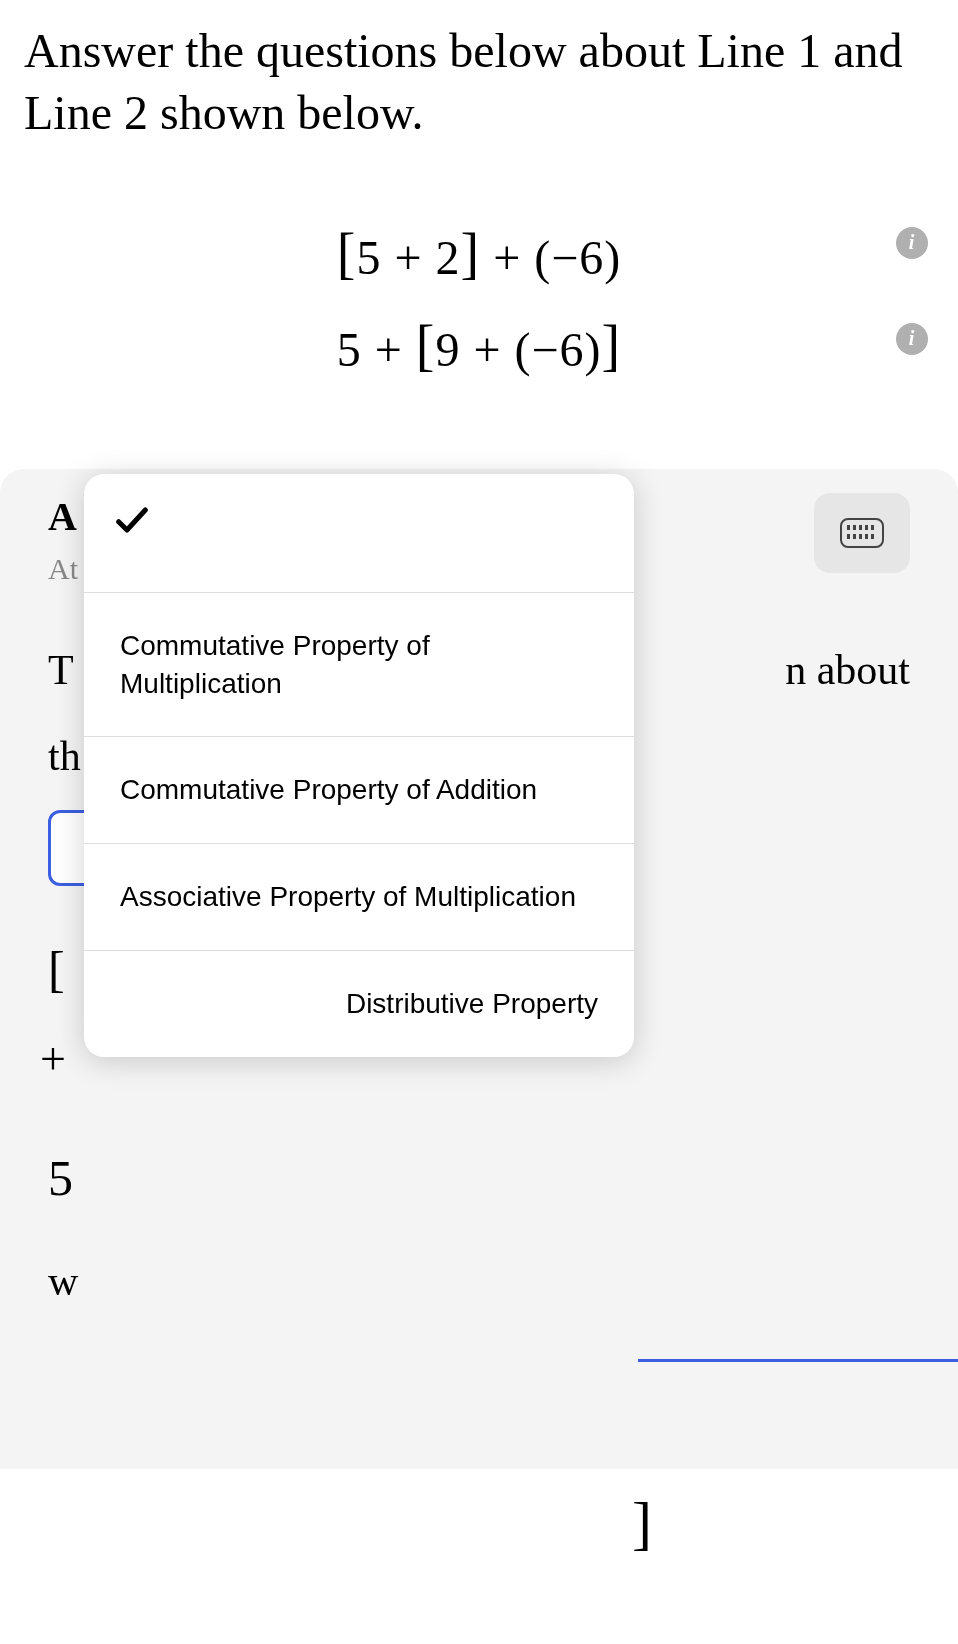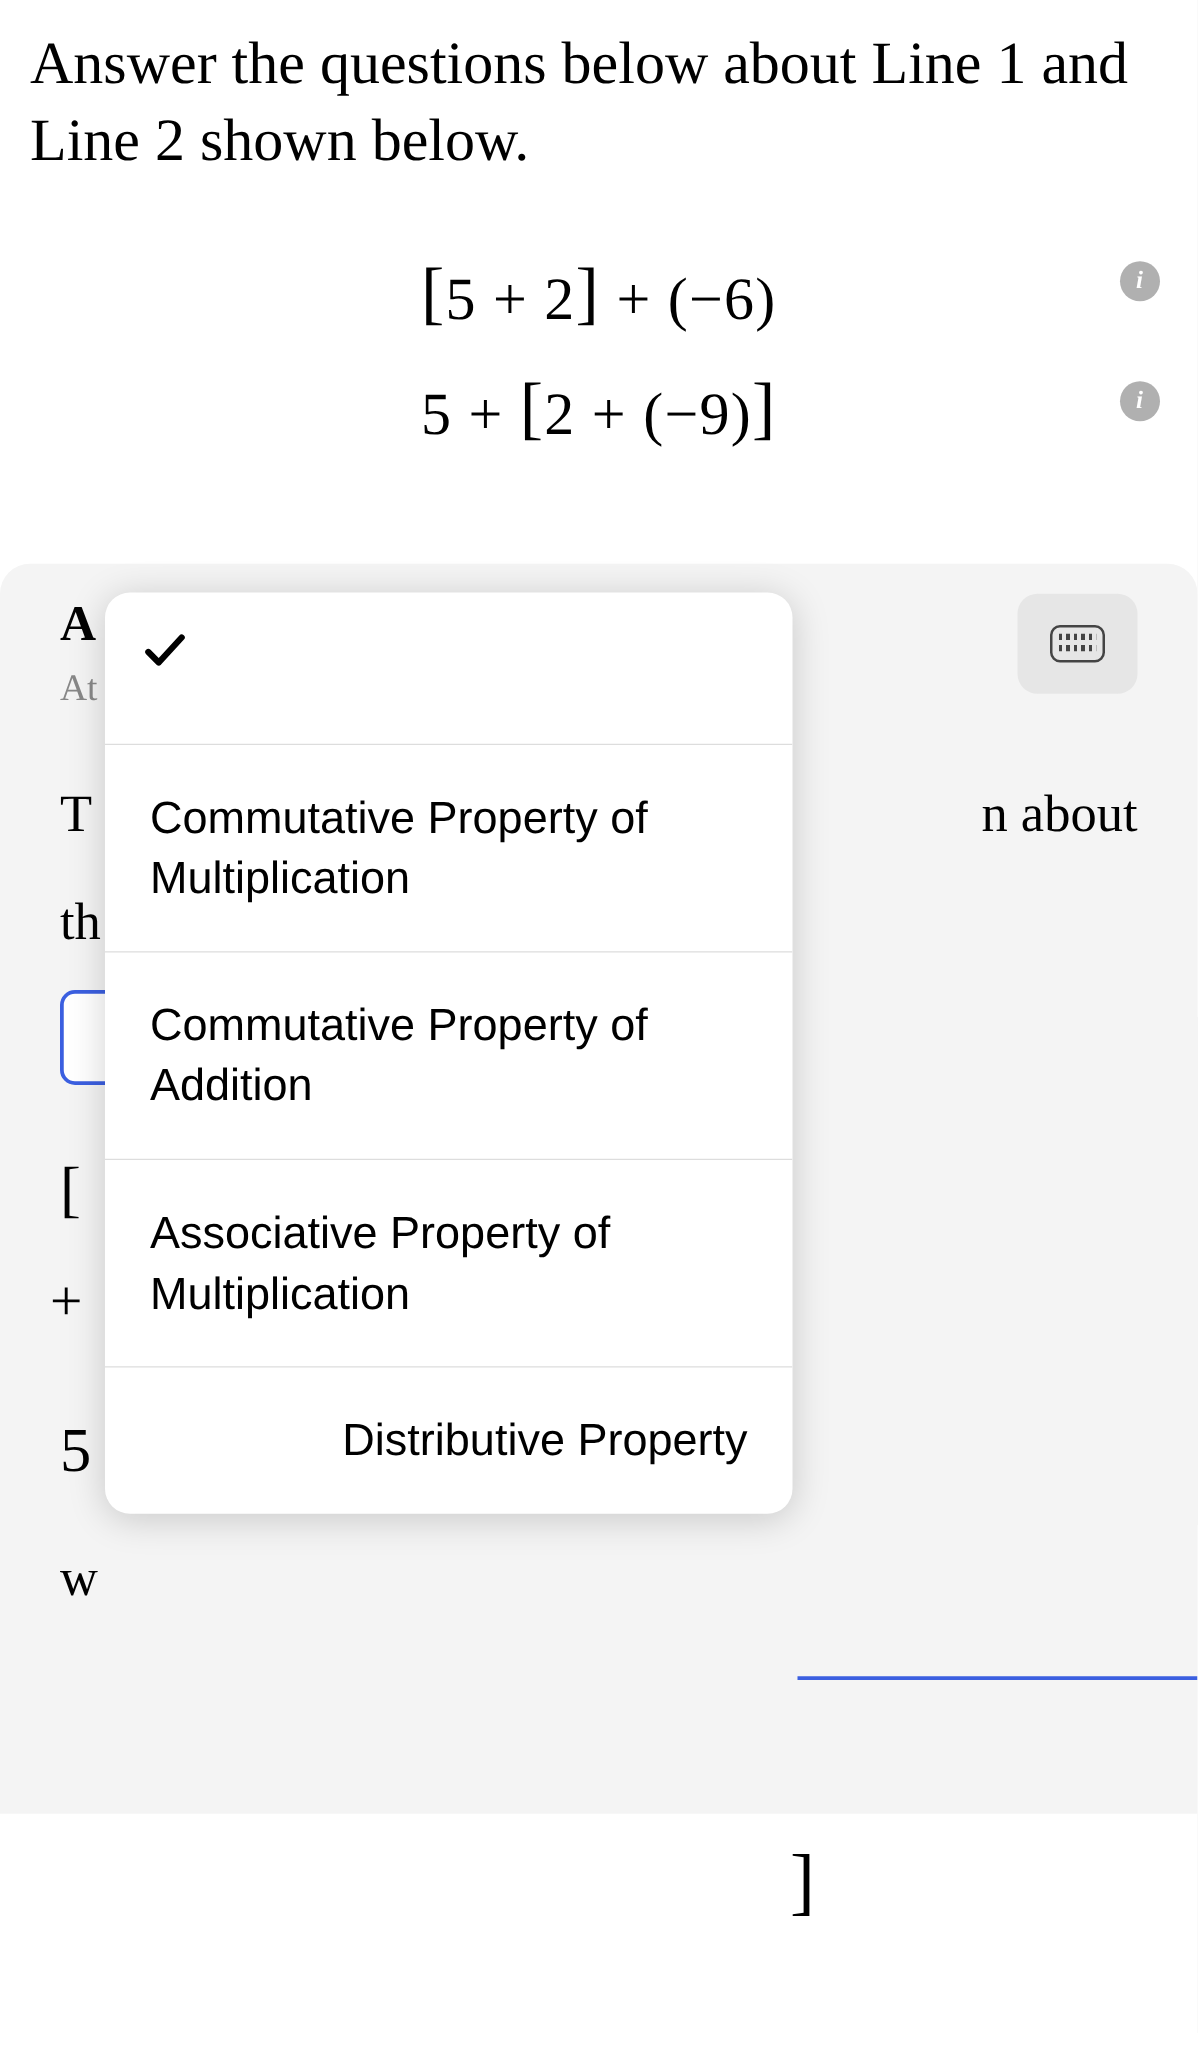--- a/index.html
+++ b/index.html
@@ -15,21 +15,21 @@
       overflow: hidden;
       position: relative;
     }
     .question-text {
       padding: 20px 24px 10px 24px;
       font-size: 48px;
       line-height: 1.3;
       color: #000;
     }
     .equations-block {
-      margin-top: 50px;
+      margin-top: 68px;
       text-align: center;
       position: relative;
     }
     .equation-line {
       font-family: 'Times New Roman', serif;
       font-size: 48px;
       margin: 28px 0;
       letter-spacing: 1px;
       position: relative;
     }
@@ -177,21 +177,21 @@
       width: 550px;
       background: #fff;
       border-radius: 20px;
       box-shadow: 0 4px 30px rgba(0,0,0,0.18);
       font-family: -apple-system, 'Helvetica Neue', Arial, sans-serif;
       z-index: 100;
       overflow: hidden;
     }
     .dropdown-item {
       padding: 34px 36px;
-      font-size: 36px;
+      font-size: 28px;
       color: #000;
       border-bottom: 1px solid #ddd;
       cursor: pointer;
       line-height: 1.35;
     }
     .dropdown-item.selected {
       padding: 26px 28px 42px 28px;
     }
     .dropdown-item:last-child {
       border-bottom: none;
@@ -215,21 +215,21 @@
 <div class="question-text">Answer the questions below about Line 1 and Line 2 shown below.</div>
 
 <div class="equations-block">
   <div class="equation-line">
     <span class="bracket">[</span><span>5 + 2</span><span class="bracket">]</span><span> + (−6)</span>
     <div class="info-icon-wrapper" style="top: 4px;">
       <div class="info-icon">i</div>
     </div>
   </div>
   <div class="equation-line">
-    <span>5 + </span><span class="bracket">[</span><span>2 + (−9)</span><span class="bracket">]</span>
+    <span>5 + </span><span class="bracket">[</span><span>9 + (−6)</span><span class="bracket">]</span>
     <div class="info-icon-wrapper" style="top: 8px;">
       <div class="info-icon">i</div>
     </div>
   </div>
 </div>
 
 <div class="answer-section">
   <div class="answer-header">
     <div class="answer-labels">
       <div class="answer-title">A</div>

